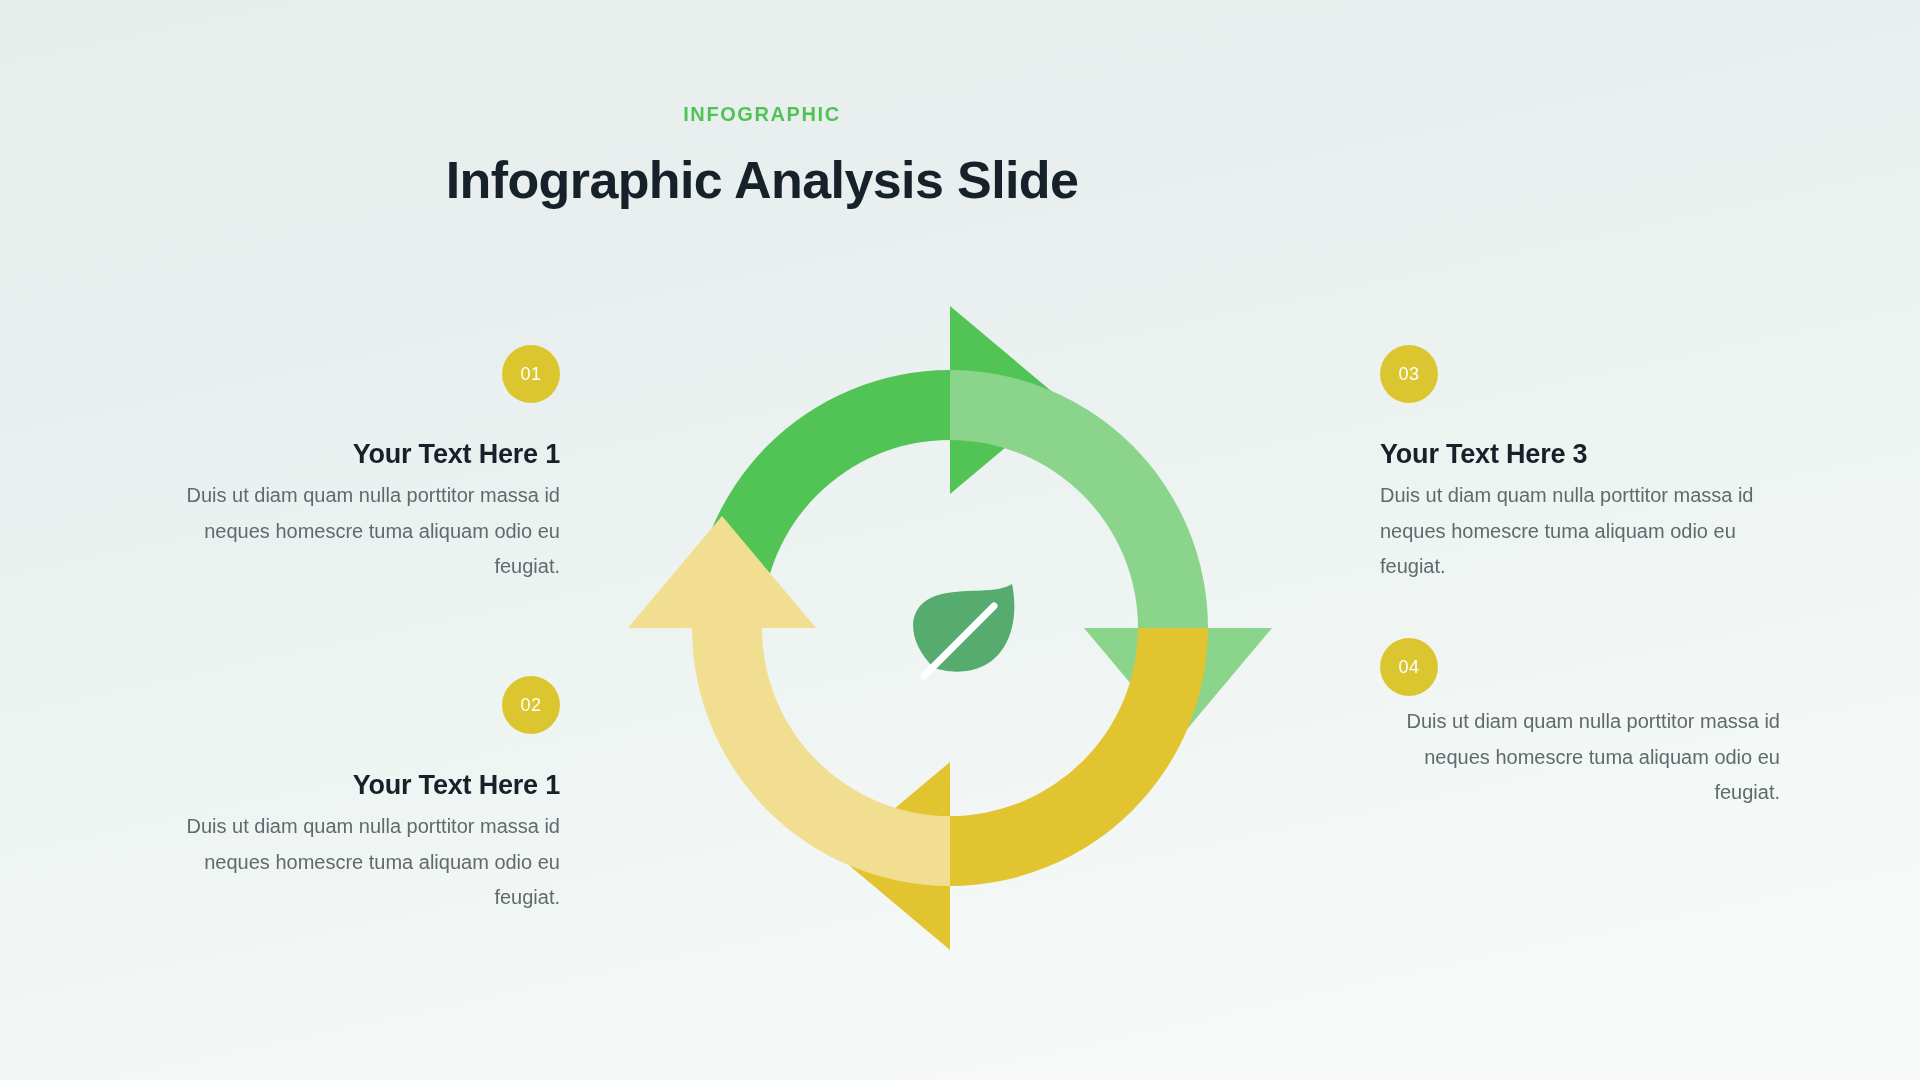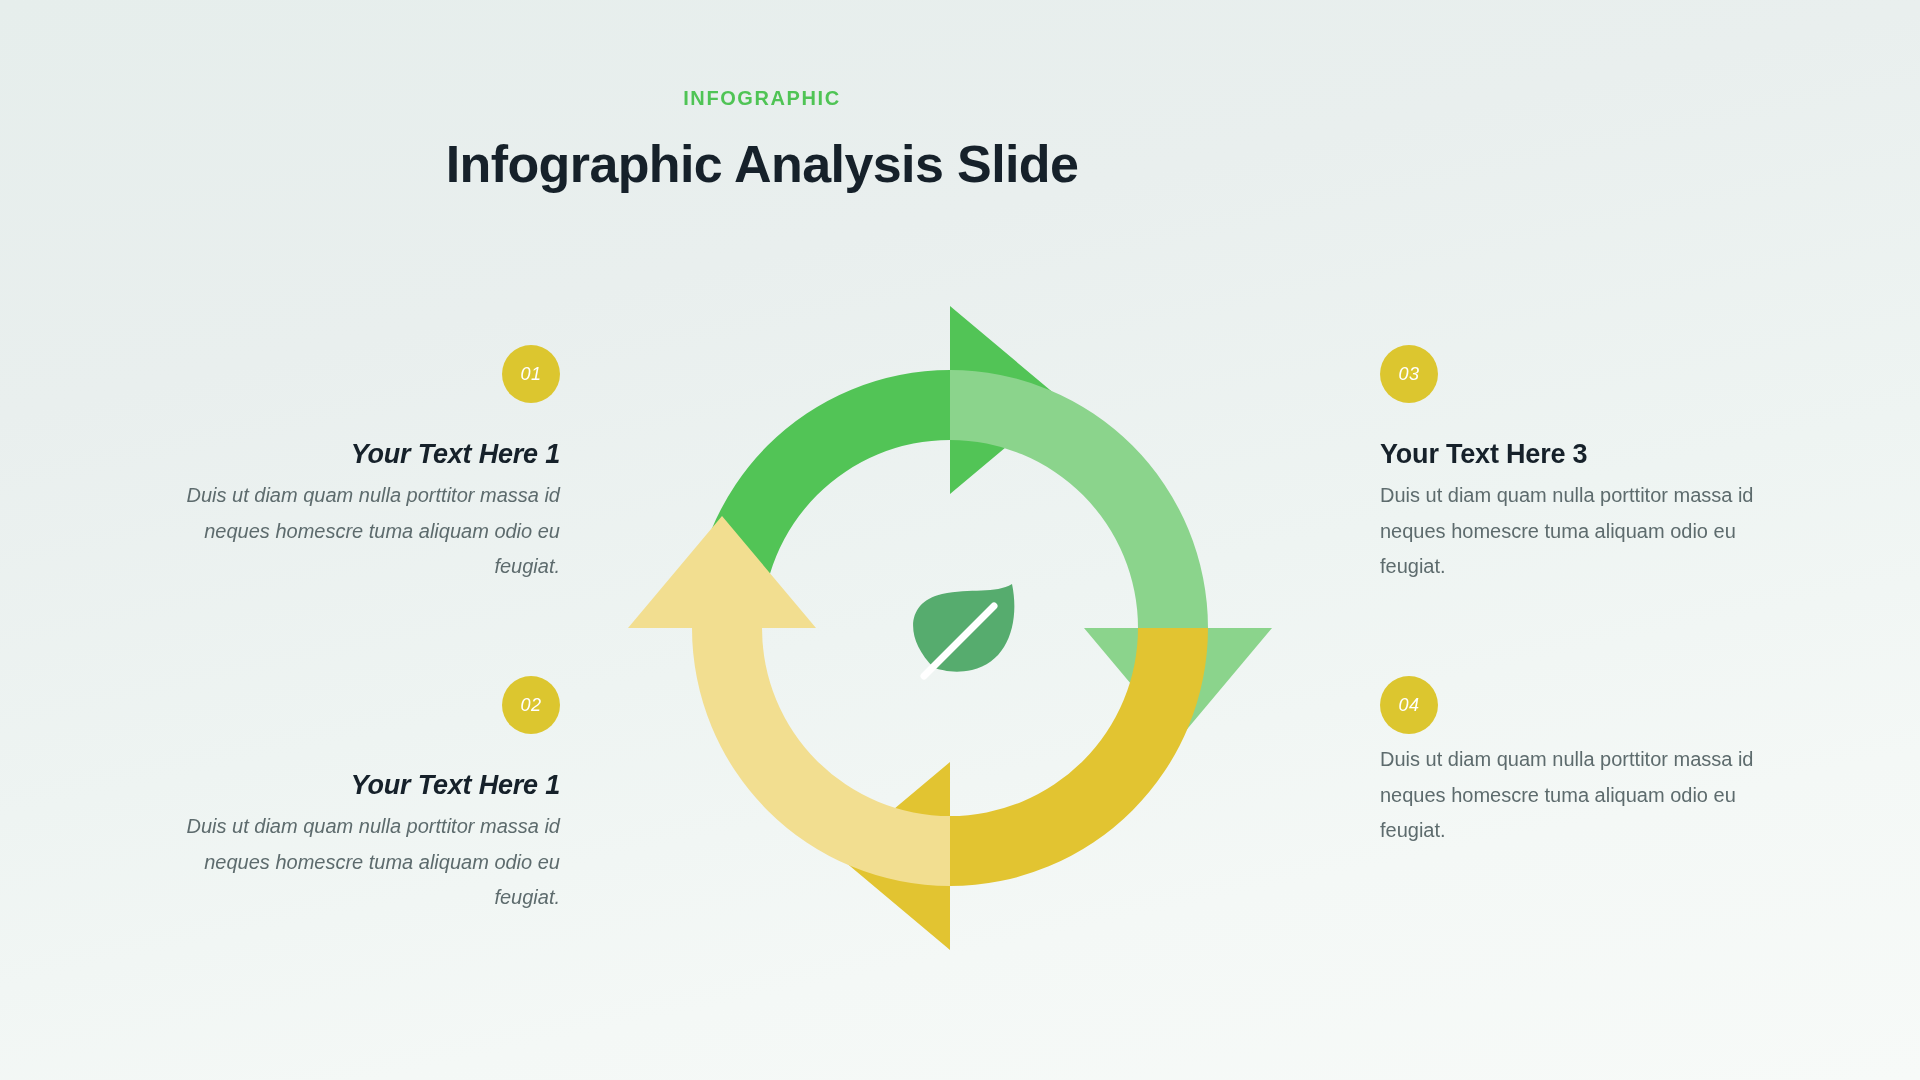--- a/index.html
+++ b/index.html
@@ -18,21 +18,21 @@
 
   .slide {
     position: relative;
     width: 1920px;
     height: 1080px;
   }
 
   
   .header {
     position: absolute;
-    top: 88px;
+    top: 104px;
     left: 0;
     width: 1524px;
     text-align: center;
   }
   .eyebrow {
     font-size: 20px;
     font-weight: bold;
     letter-spacing: 1.6px;
     color: #4FC455;
     line-height: 1;
@@ -44,43 +44,43 @@
     letter-spacing: -0.6px;
     color: #16212a;
     line-height: 1.1;
   }
 
   
   .block {
     position: absolute;
     width: 400px;
   }
-  .block.left  { left: 160px;  text-align: right; font-style: italic; }
+  .block.left  { left: 160px;  text-align: right; }
   .block.right { left: 1380px; text-align: left; }
 
   .block.b1 { top: 345px; }
   .block.b2 { top: 676px; }
   .block.b3 { top: 345px; }
-  .block.b4 { top: 676px; }
+  .block.b4 { top: 638px; text-align: right; }
 
   .badge {
     width: 58px;
     height: 58px;
     border-radius: 50%;
     background: #DCC62F;
     color: #ffffff;
     font-size: 18px;
     font-weight: 500;
     display: flex;
     align-items: center;
     justify-content: center;
     letter-spacing: 0.4px;
   }
   .block.left  .badge { margin-left: auto; margin-right: 0; }
-  .block.right .badge { margin-right: auto; margin-left: 0; font-style: italic; }
+  .block.right .badge { margin-right: auto; margin-left: 0; }
 
   .block-title {
     margin-top: 36px;
     font-size: 27px;
     font-weight: bold;
     color: #16212a;
     letter-spacing: -0.2px;
     line-height: 1.15;
   }
 

